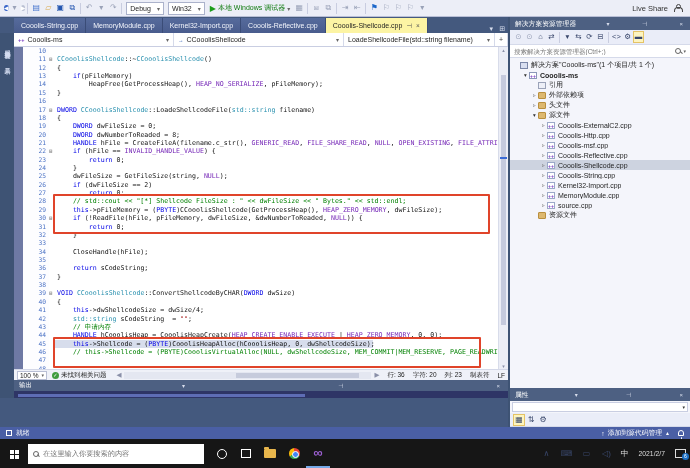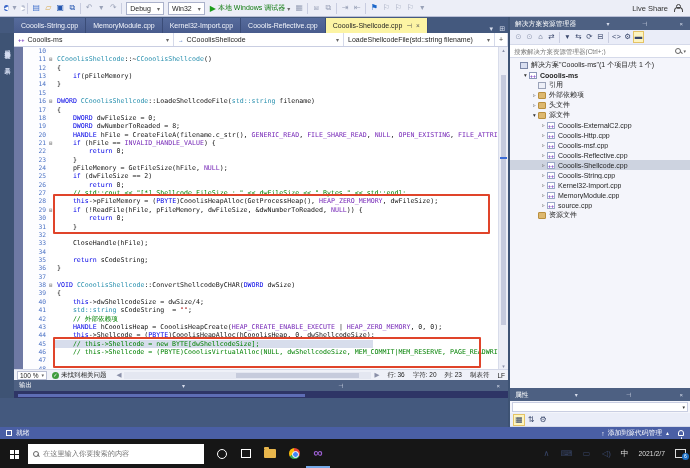--- a/index.html
+++ b/index.html
@@ -247,52 +247,52 @@
                 <div>45</div>
                 <div>46</div>
                 <div>47</div>
                 <div>48</div>
               </div>
             <div id="codecol">
                 <div class="cl"><span class="fold"></span></div>
                 <div class="cl"><span class="fold">⊟</span><span class="tk-t">CCooolisShellcode</span><span class="tk-p">::~</span><span class="tk-t">CCooolisShellcode</span><span class="tk-p">()</span></div>
                 <div class="cl"><span class="fold"></span><span class="tk-p">{</span></div>
                 <div class="cl"><span class="fold"></span><span class="tk-p">    </span><span class="tk-k">if</span><span class="tk-p">(pFileMemory)</span></div>
+                <div class="cl"><span class="fold"></span><span class="tk-p">        HeapFree(GetProcessHeap(), </span><span class="tk-m">HEAP_NO_SERIALIZE</span><span class="tk-p">, pFileMemory);</span></div>
                 <div class="cl"><span class="fold"></span><span class="tk-p">}</span></div>
                 <div class="cl"><span class="fold"></span></div>
                 <div class="cl"><span class="fold">⊟</span><span class="tk-k">DWORD</span><span class="tk-p"> </span><span class="tk-t">CCooolisShellcode</span><span class="tk-p">::LoadeShellcodeFile(</span><span class="tk-t">std::string</span><span class="tk-p"> filename)</span></div>
                 <div class="cl"><span class="fold"></span><span class="tk-p">{</span></div>
                 <div class="cl"><span class="fold"></span><span class="tk-p">    </span><span class="tk-k">DWORD</span><span class="tk-p"> dwFileSize = 0;</span></div>
                 <div class="cl"><span class="fold"></span><span class="tk-p">    </span><span class="tk-k">DWORD</span><span class="tk-p"> dwNumberToReaded = 8;</span></div>
                 <div class="cl"><span class="fold"></span><span class="tk-p">    </span><span class="tk-k">HANDLE</span><span class="tk-p"> hFile = CreateFileA(filename.c_str(), </span><span class="tk-m">GENERIC_READ</span><span class="tk-p">, </span><span class="tk-m">FILE_SHARE_READ</span><span class="tk-p">, </span><span class="tk-m">NULL</span><span class="tk-p">, </span><span class="tk-m">OPEN_EXISTING</span><span class="tk-p">, </span><span class="tk-m">FILE_ATTRIBUTE_NORMAL</span></div>
                 <div class="cl"><span class="fold">⊟</span><span class="tk-p">    </span><span class="tk-k">if</span><span class="tk-p"> (hFile == </span><span class="tk-m">INVALID_HANDLE_VALUE</span><span class="tk-p">) {</span></div>
                 <div class="cl"><span class="fold"></span><span class="tk-p">        </span><span class="tk-k">return</span><span class="tk-p"> 0;</span></div>
                 <div class="cl"><span class="fold"></span><span class="tk-p">    }</span></div>
-                <div class="cl"><span class="fold"></span><span class="tk-p">    pFileMemory = GetFileSize(hFile, </span><span class="tk-m">NULL</span><span class="tk-p">);</span></div>
+                <div class="cl"><span class="fold"></span><span class="tk-p">    dwFileSize = GetFileSize(string, </span><span class="tk-m">NULL</span><span class="tk-p">);</span></div>
                 <div class="cl"><span class="fold"></span><span class="tk-p">    </span><span class="tk-k">if</span><span class="tk-p"> (dwFileSize == 2)</span></div>
                 <div class="cl"><span class="fold"></span><span class="tk-p">        </span><span class="tk-k">return</span><span class="tk-p"> 0;</span></div>
                 <div class="cl"><span class="fold"></span><span class="tk-c">    // std::cout &lt;&lt; "[*] Shellcode FileSize : " &lt;&lt; dwFileSize &lt;&lt; " Bytes." &lt;&lt; std::endl;</span></div>
-                <div class="cl"><span class="fold"></span><span class="tk-p">    </span><span class="tk-k">this</span><span class="tk-p">-&gt;pFileMemory = (</span><span class="tk-k">PBYTE</span><span class="tk-p">)CooolisHeapAlloc(GetProcessHeap(), </span><span class="tk-m">HEAP_ZERO_MEMORY</span><span class="tk-p">, dwFileSize);</span></div>
+                <div class="cl"><span class="fold"></span><span class="tk-p">    </span><span class="tk-k">this</span><span class="tk-p">-&gt;pFileMemory = (</span><span class="tk-k">PBYTE</span><span class="tk-p">)CCooolisShellcode(GetProcessHeap(), </span><span class="tk-m">HEAP_ZERO_MEMORY</span><span class="tk-p">, dwFileSize);</span></div>
                 <div class="cl"><span class="fold">⊟</span><span class="tk-p">    </span><span class="tk-k">if</span><span class="tk-p"> (!ReadFile(hFile, pFileMemory, dwFileSize, &amp;dwNumberToReaded, </span><span class="tk-m">NULL</span><span class="tk-p">)) {</span></div>
                 <div class="cl"><span class="fold"></span><span class="tk-p">        </span><span class="tk-k">return</span><span class="tk-p"> 0;</span></div>
                 <div class="cl"><span class="fold"></span><span class="tk-p">    }</span></div>
                 <div class="cl"><span class="fold"></span></div>
                 <div class="cl"><span class="fold"></span><span class="tk-p">    CloseHandle(hFile);</span></div>
                 <div class="cl"><span class="fold"></span></div>
                 <div class="cl"><span class="fold"></span><span class="tk-p">    </span><span class="tk-k">return</span><span class="tk-p"> sCodeString;</span></div>
                 <div class="cl"><span class="fold"></span><span class="tk-p">}</span></div>
                 <div class="cl"><span class="fold"></span></div>
                 <div class="cl"><span class="fold">⊟</span><span class="tk-k">VOID</span><span class="tk-p"> </span><span class="tk-t">CCooolisShellcode</span><span class="tk-p">::ConvertShellcodeByCHAR(</span><span class="tk-k">DWORD</span><span class="tk-p"> dwSize)</span></div>
                 <div class="cl"><span class="fold"></span><span class="tk-p">{</span></div>
                 <div class="cl"><span class="fold"></span><span class="tk-p">    </span><span class="tk-k">this</span><span class="tk-p">-&gt;dwShellcodeSize = dwSize/4;</span></div>
                 <div class="cl"><span class="fold"></span><span class="tk-p">    </span><span class="tk-t">std::string</span><span class="tk-p"> sCodeString  = </span><span class="tk-s">""</span><span class="tk-p">;</span></div>
-                <div class="cl"><span class="fold"></span><span class="tk-c">    // 外部依赖项</span></div>
+                <div class="cl"><span class="fold"></span><span class="tk-c">    // 申请内存</span></div>
                 <div class="cl"><span class="fold"></span><span class="tk-p">    </span><span class="tk-k">HANDLE</span><span class="tk-p"> hCooolisHeap = CooolisHeapCreate(</span><span class="tk-m">HEAP_CREATE_ENABLE_EXECUTE</span><span class="tk-p"> | </span><span class="tk-m">HEAP_ZERO_MEMORY</span><span class="tk-p">, 0, 0);</span></div>
                 <div class="cl"><span class="fold"></span><span class="tk-p">    </span><span class="tk-k">this</span><span class="tk-p">-&gt;Shellcode = (</span><span class="tk-k">PBYTE</span><span class="tk-p">)CooolisHeapAlloc(hCooolisHeap, 0, dwShellcodeSize);</span></div>
-                <div class="cl"><span class="fold"></span><span class="tk-c">    // this-&gt;Shellcode = new BYTE[dwShellcodeSize];</span></div>
                 <div class="cl"><span class="fold"></span><span class="tk-c">    // this-&gt;Shellcode = (PBYTE)CooolisVirtualAlloc(NULL, dwShellcodeSize, MEM_COMMIT|MEM_RESERVE, PAGE_READWRITE);</span></div>
                 <div class="cl"><span class="fold"></span></div>
                 <div class="selhl" style="top: 292.6px; height: 8.36px; left: 4px; width: 320px;"></div>
                 <div class="anno" style="top: 147.48px; height: 39.44px; left: 4px; width: 437px;"></div>
                 <div class="anno" style="top: 289.6px; height: 31.08px; left: 4px; width: 428px;"></div>
               </div>
             <div id="vscroll">
               <span>▴</span>
               <div id="vthumb"></div>
               <div id="vmark"></div>

